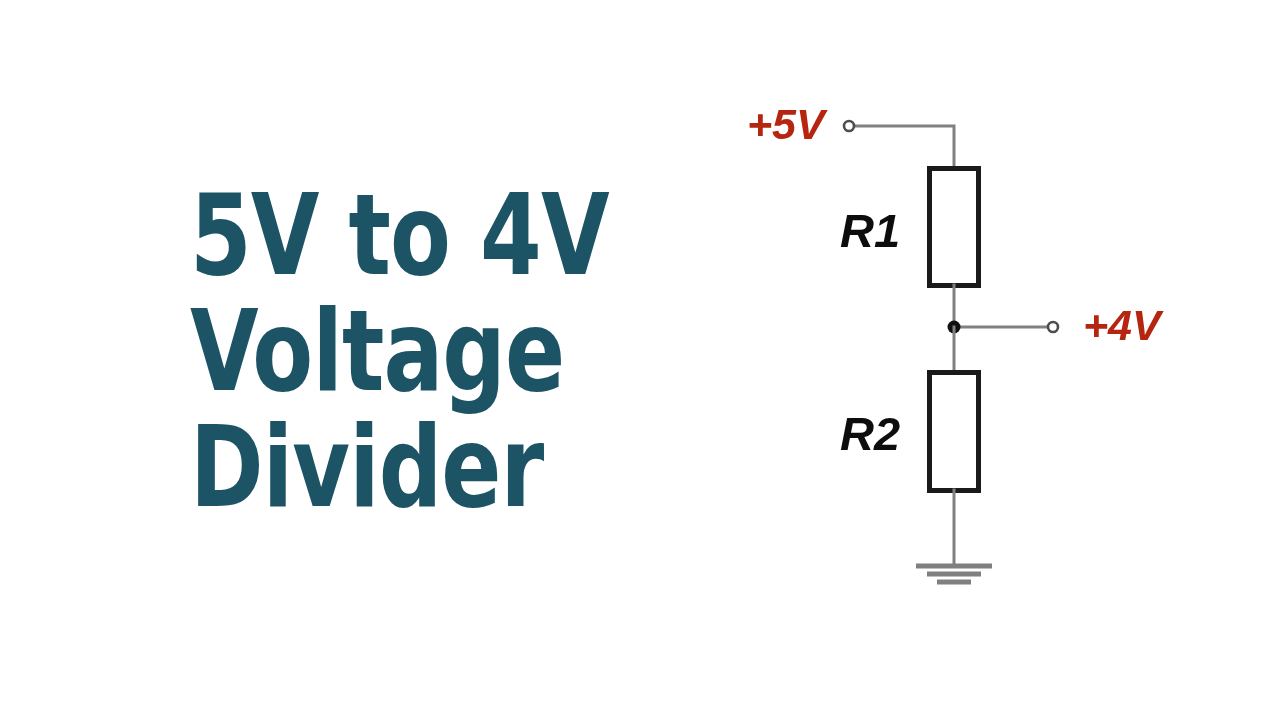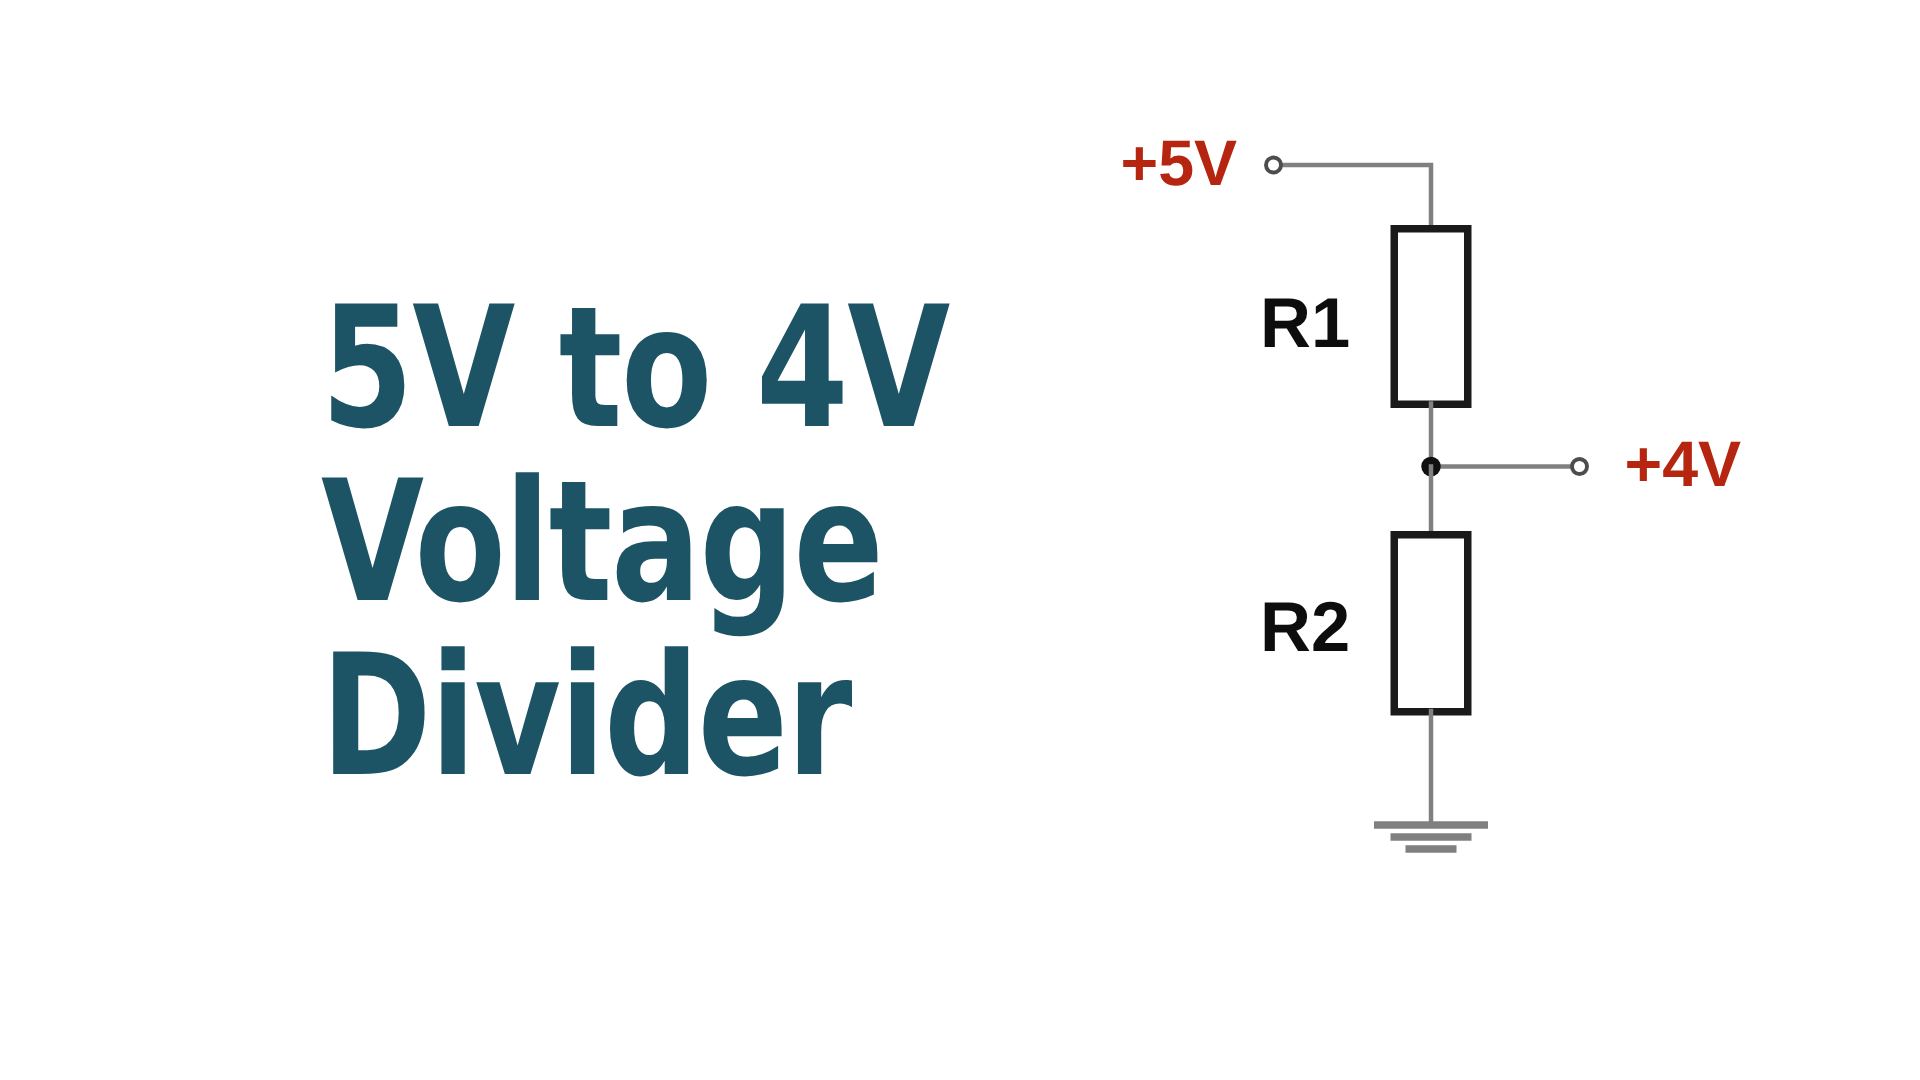--- a/index.html
+++ b/index.html
@@ -19,43 +19,43 @@
     position: relative;
     width: 1280px;
     height: 720px;
     background: #ffffff;
   }
 
   
   #title-block {
     position: absolute;
     left: 190px;
-    top: 188px;
+    top: 177px;
     width: 470px;
-    margin-left: 24px;
   }
   .title-line {
     font-family: "DejaVu Sans Condensed", "Liberation Sans Narrow", "Liberation Sans", sans-serif;
     font-weight: bold;
     font-size: 112px;
     line-height: 116px;
     letter-spacing: -1px;
     color: #1d5465;
     white-space: nowrap;
     transform: scaleX(0.88);
     transform-origin: left center;
   }
 
   
   #circuit {
     position: absolute;
     left: 700px;
-    top: 44px;
+    top: 60px;
     width: 560px;
     height: 600px;
+    font-style: italic;
   }
   #circuit svg {
     display: block;
   }
 
   .wire {
     stroke: #808080;
     stroke-width: 3;
     fill: none;
     stroke-linecap: square;

